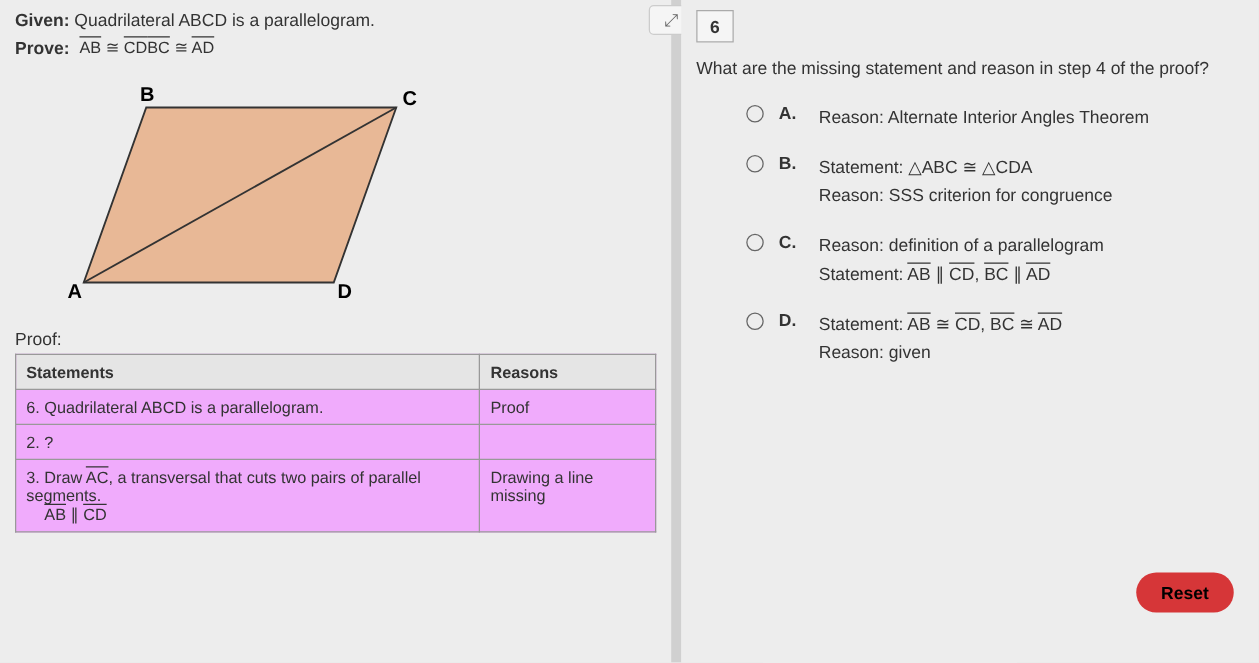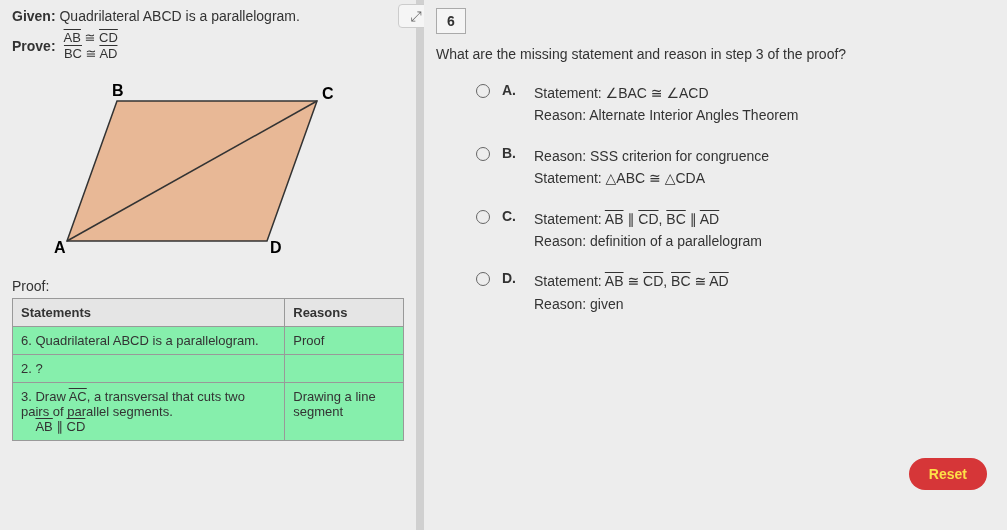--- a/index.html
+++ b/index.html
@@ -7,21 +7,21 @@
       font-family: Arial, Helvetica, sans-serif;
       background: #e8e8e8;
       width: 1007px;
       height: 530px;
       overflow: hidden;
       display: flex;
       font-size: 14px;
       color: #333;
     }
     .left-panel {
-      width: 416px;
+      width: 537px;
       padding: 8px 12px;
       background: #ededed;
       position: relative;
     }
     .right-panel {
       flex: 1;
       padding: 8px 12px;
       background: #ededed;
       position: relative;
     }
@@ -43,38 +43,37 @@
       align-items: center;
       justify-content: center;
       font-size: 14px;
       color: #666;
     }
     .label-bold { font-weight: bold; }
     .given-row { margin-bottom: 6px; }
     .prove-row { display: flex; align-items: center; gap: 8px; margin-bottom: 10px; }
     .fraction {
       display: inline-flex;
-      flex-direction: column;
       align-items: center;
       font-size: 13px;
       line-height: 1.2;
     }
     .fraction .num { border-bottom: none; }
     .fraction .den { border-top: none; }
     .overline { text-decoration: overline; }
     .diagram {
       margin: 10px auto 10px 30px;
       width: 300px;
       height: 180px;
     }
     .proof-label { font-weight: normal; margin-top: 4px; margin-bottom: 4px; }
     table.proof {
       border-collapse: collapse;
       width: 100%;
-      background: #86efac;
+      background: #f0abfc;
     }
     table.proof th, table.proof td {
       border: 1px solid #999;
       padding: 6px 8px;
       text-align: left;
       font-size: 13px;
       vertical-align: top;
     }
     table.proof th {
       font-weight: bold;
@@ -107,21 +106,21 @@
       flex-shrink: 0;
       margin-top: 2px;
     }
     .option-letter { font-weight: bold; width: 20px; flex-shrink: 0; }
     .option-content { flex: 1; line-height: 1.6; }
     .reset-btn {
       position: absolute;
       bottom: 40px;
       right: 20px;
       background: #d63638;
-      color: #fde047;
+      color: #000000;
       border: none;
       border-radius: 18px;
       padding: 8px 20px;
       font-size: 14px;
       font-weight: bold;
       cursor: pointer;
     }
   </style>
 </head>
 <body>
@@ -158,57 +157,56 @@
     <tr>
       <td>6. Quadrilateral ABCD is a parallelogram.</td>
       <td>Proof</td>
     </tr>
     <tr>
       <td>2.    ?</td>
       <td></td>
     </tr>
     <tr>
       <td>3. Draw <span class="overline">AC</span>, a transversal that cuts two pairs of parallel segments.<br>&nbsp;&nbsp;&nbsp;&nbsp;<span class="overline">AB</span> ∥ <span class="overline">CD</span></td>
-      <td>Drawing a line segment</td>
+      <td>Drawing a line missing</td>
     </tr>
   </tbody>
     </table>
 </div>
 
 <div class="divider">
   <div class="expand-icon">⤢</div>
 </div>
 
 <div class="right-panel">
   <div class="q-number">6</div>
-  <div class="question-text">What are the missing statement and reason in step 3 of the proof?</div>
+  <div class="question-text">What are the missing statement and reason in step 4 of the proof?</div>
 
   <div class="options">
     <div class="option-row">
       <div class="radio"></div>
       <div class="option-letter">A.</div>
       <div class="option-content">
-        <div>Statement: ∠BAC ≅ ∠ACD</div>
         <div>Reason: Alternate Interior Angles Theorem</div>
       </div>
     </div>
     <div class="option-row">
       <div class="radio"></div>
       <div class="option-letter">B.</div>
       <div class="option-content">
+        <div>Statement: △ABC ≅ △CDA</div>
         <div>Reason: SSS criterion for congruence</div>
-        <div>Statement: △ABC ≅ △CDA</div>
       </div>
     </div>
     <div class="option-row">
       <div class="radio"></div>
       <div class="option-letter">C.</div>
       <div class="option-content">
+        <div>Reason: definition of a parallelogram</div>
         <div>Statement: <span class="overline">AB</span> ∥ <span class="overline">CD</span>, <span class="overline">BC</span> ∥ <span class="overline">AD</span></div>
-        <div>Reason: definition of a parallelogram</div>
       </div>
     </div>
     <div class="option-row">
       <div class="radio"></div>
       <div class="option-letter">D.</div>
       <div class="option-content">
         <div>Statement: <span class="overline">AB</span> ≅ <span class="overline">CD</span>, <span class="overline">BC</span> ≅ <span class="overline">AD</span></div>
         <div>Reason: given</div>
       </div>
     </div>

